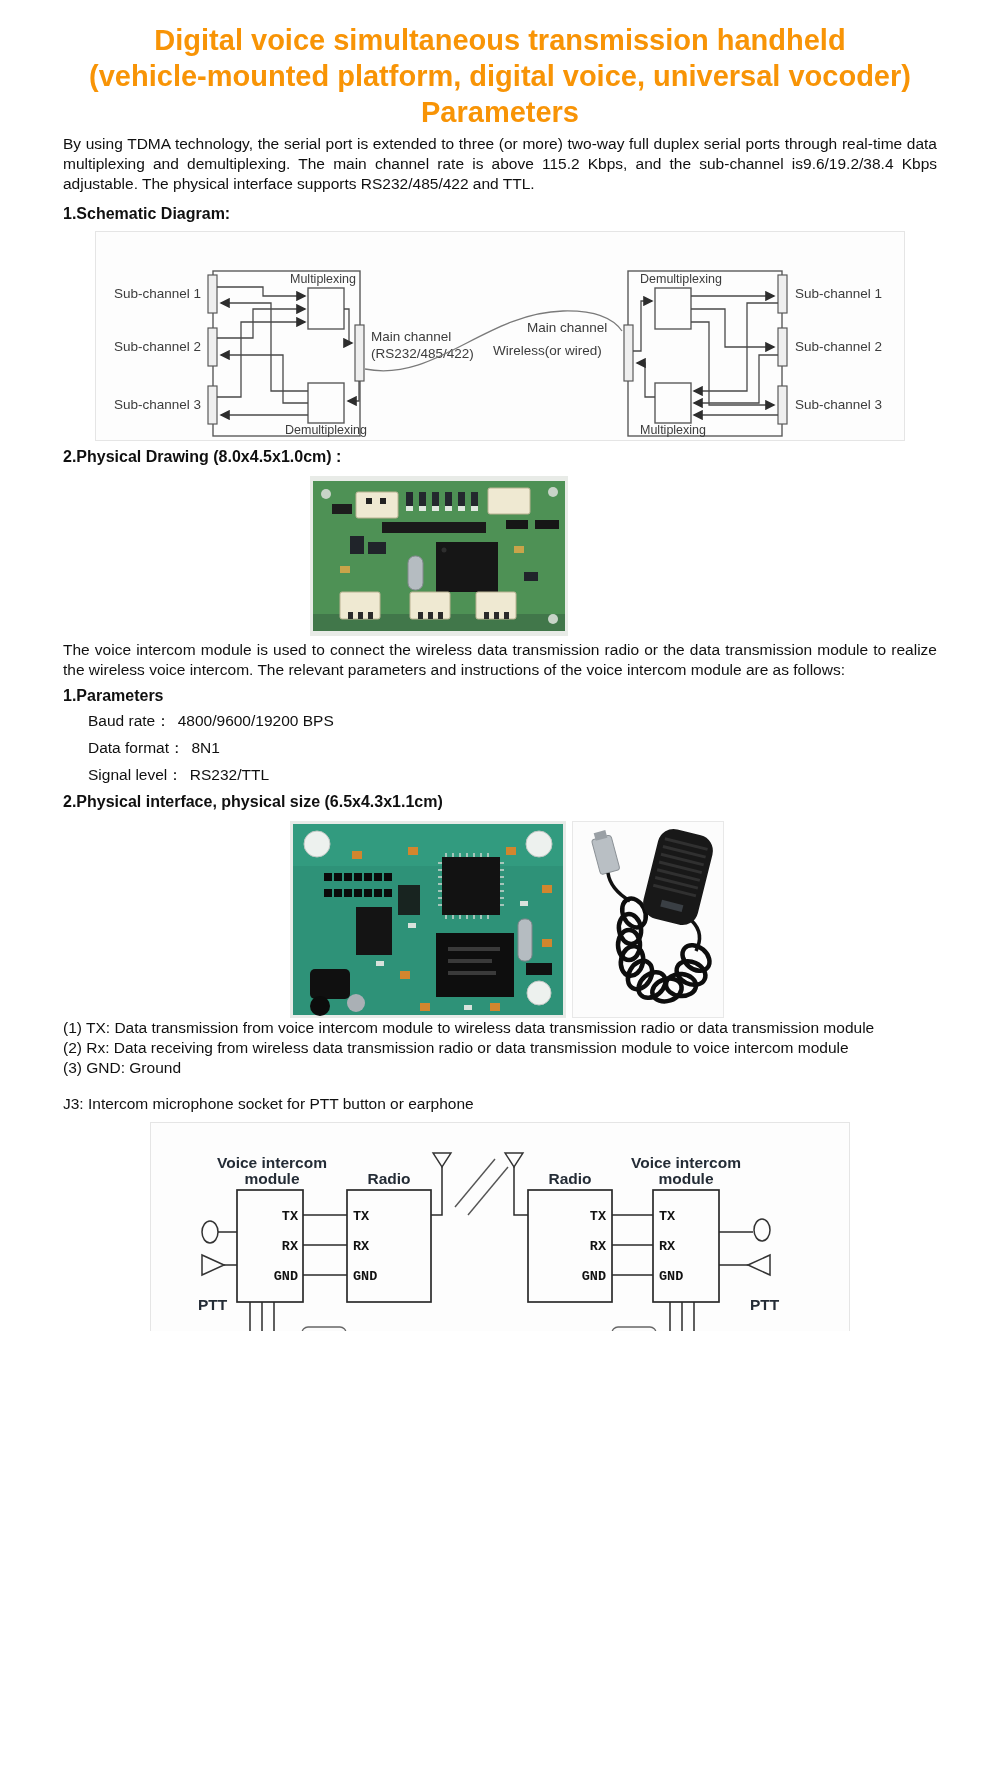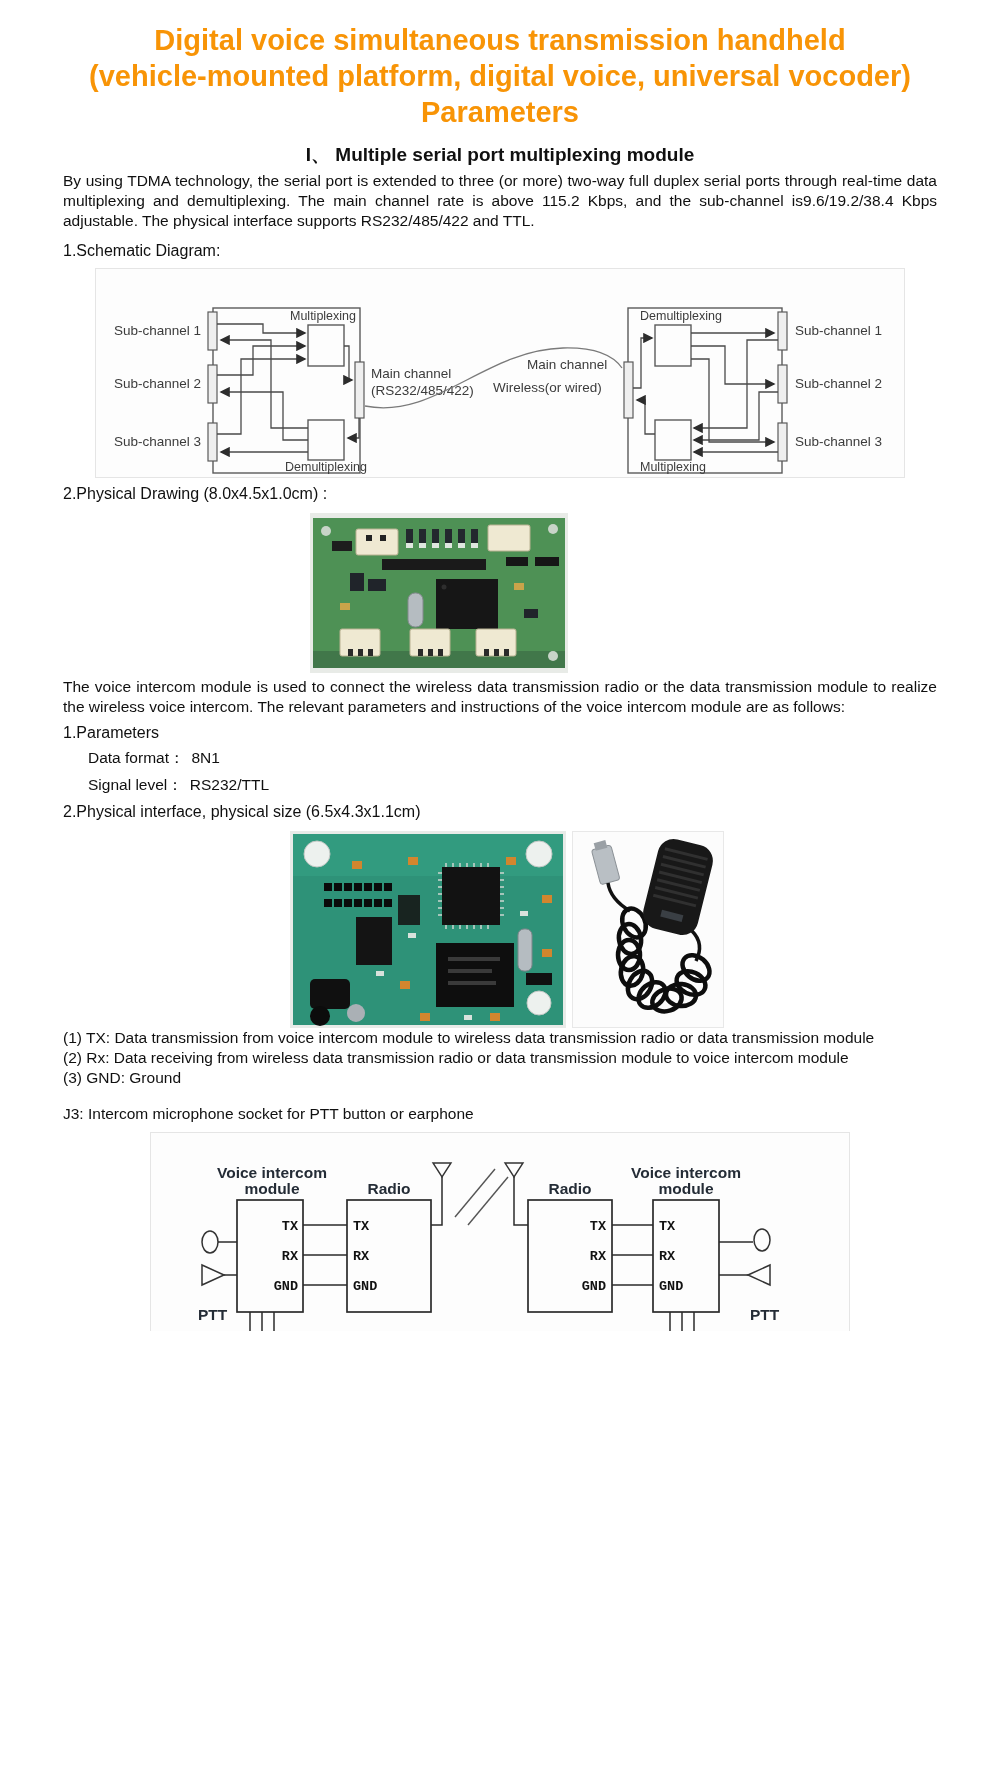--- a/index.html
+++ b/index.html
@@ -2,21 +2,21 @@
 <html><head>
 <meta charset="utf-8">
 <style>
   html,body{margin:0;padding:0;background:#fff;}
   body{font-family:"Liberation Sans",sans-serif;color:#101010;}
   .page{width:1000px;height:1331px;overflow:hidden;box-sizing:border-box;padding:22px 63px 0;}
   .title{color:#f89406;font-weight:bold;font-size:29px;line-height:36px;text-align:center;}
   .sec-heading{font-size:19px;font-weight:bold;text-align:center;margin-top:12px;line-height:25px;}
   .sec-heading2{font-size:19px;font-weight:bold;text-align:center;margin-top:12px;line-height:26px;}
   .para{font-size:15.5px;line-height:20px;text-align:justify;margin-top:4px;}
-  .sub-heading{font-size:16px;font-weight:normal;margin-top:8px;line-height:23px;}
+  .sub-heading{font-size:16px;font-weight:bold;margin-top:8px;line-height:23px;}
   .params{padding-left:25px;}
   .param-line{font-size:15.5px;line-height:27px;}
   .param-value{margin-left:7px;}
   .diagram1{width:810px;margin:6px auto 0;}
   .diagram2{width:700px;margin:8px auto 0;}
   .photo1{margin:8px 0 0 247px;width:258px;height:160px;}
   .photos2{display:flex;gap:6px;margin:8px 0 0 227px;}
   .j5{margin-top:14px;}
   .jitem{margin-top:0;}
   .j3{margin-top:16px;}
@@ -37,21 +37,20 @@
 <body>
 
 <div class="page">
 
   <div class="title">
     <div>Digital voice simultaneous transmission handheld</div>
     <div>(vehicle-mounted platform, digital voice, universal vocoder)</div>
     <div>Parameters</div>
   </div>
 
-  <div class="sec-heading">I、 Multiple serial port multiplexing module</div>
   <div class="para">By using TDMA technology, the serial port is extended to three (or more) two-way full duplex serial ports through real-time data multiplexing and demultiplexing. The main channel rate is above 115.2 Kbps, and the sub-channel is9.6/19.2/38.4 Kbps adjustable. The physical interface supports RS232/485/422 and TTL.</div>
   <div class="sub-heading">1.Schematic Diagram:</div>
 
   <div class="diagram1">
     <svg viewBox="0 0 810 210" width="810" height="210">
       <defs>
         <marker id="arr" viewBox="0 0 10 10" refX="8.5" refY="5" markerWidth="8" markerHeight="8" orient="auto">
           <path d="M0,0 L10,5 L0,10 Z" fill="#2d2d2d"></path>
         </marker>
       </defs>
@@ -169,20 +168,21 @@
           <rect x="184" y="136" width="5" height="7"></rect>
           <rect x="194" y="136" width="5" height="7"></rect>
       </g>
     </svg>
   </div>
 
   <div class="para">The voice intercom module is used to connect the wireless data transmission radio or the data transmission module to realize the wireless voice intercom. The relevant parameters and instructions of the voice intercom module are as follows:</div>
   <div class="sub-heading" style="margin-top:4px">1.Parameters</div>
 
   <div class="params">
+    <div class="param-line"><span>Baud rate：</span><span class="param-value">4800/9600/19200 BPS</span></div>
     <div class="param-line"><span>Data format：</span><span class="param-value">8N1</span></div>
     <div class="param-line"><span>Signal level：</span><span class="param-value">RS232/TTL</span></div>
   </div>
 
   <div class="sub-heading" style="margin-top:2px">2.Physical interface, physical size (6.5x4.3x1.1cm)</div>
 
   <div class="photos2">
     <svg viewBox="0 0 276 197" width="276" height="197">
       <rect width="276" height="197" fill="#e8ebe8"></rect>
       <rect x="3" y="3" width="270" height="191" fill="#2e9278"></rect>

